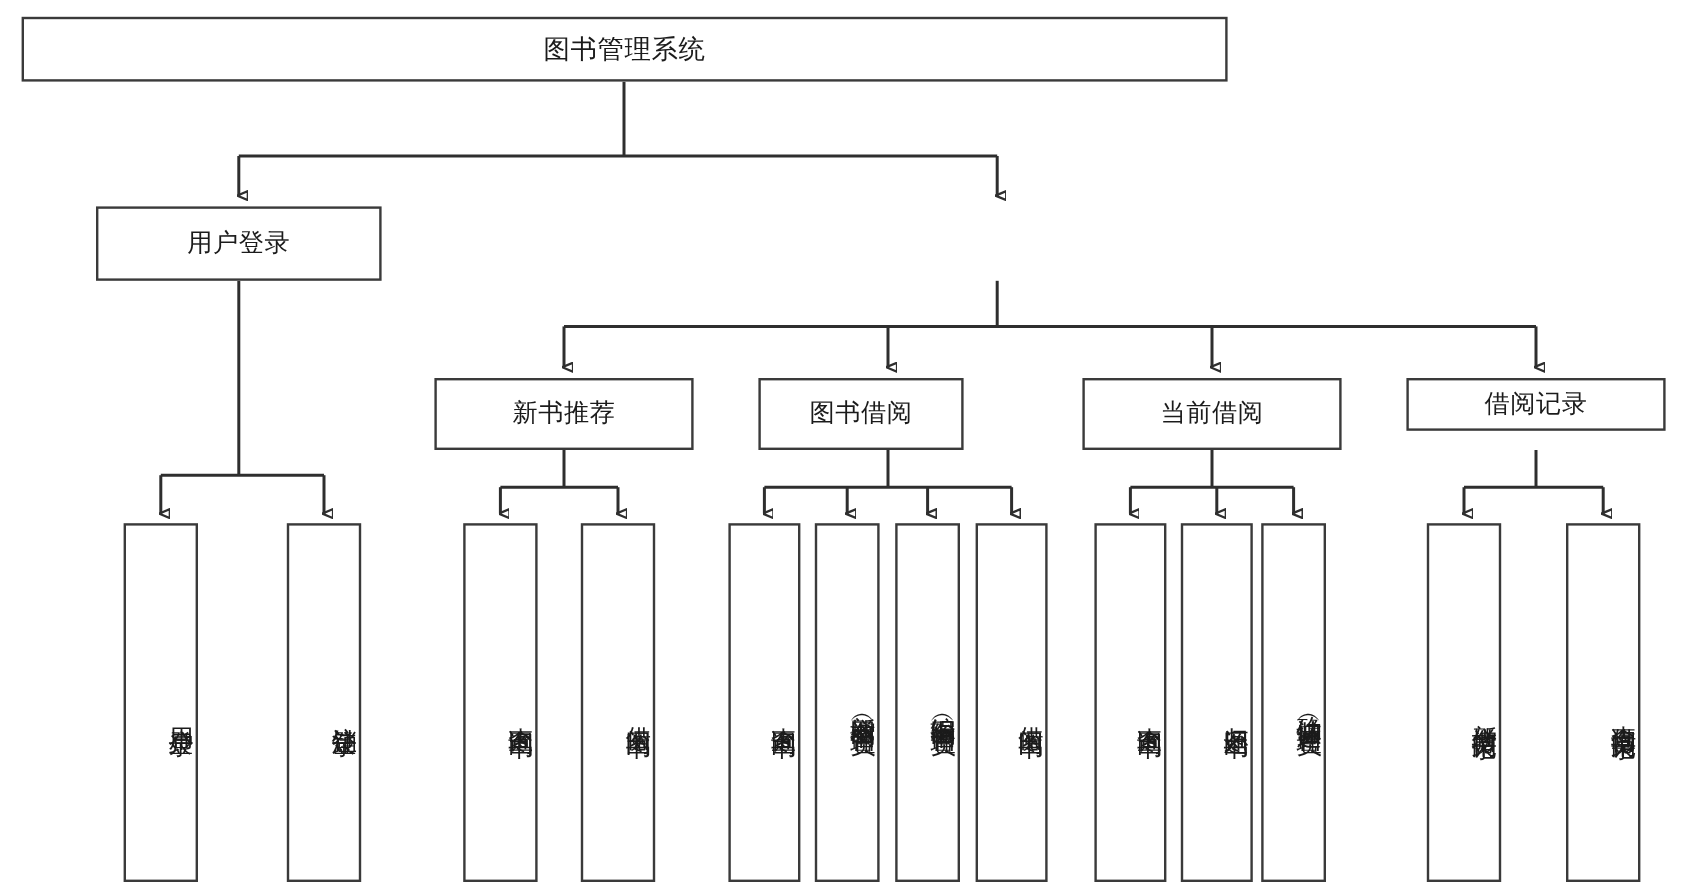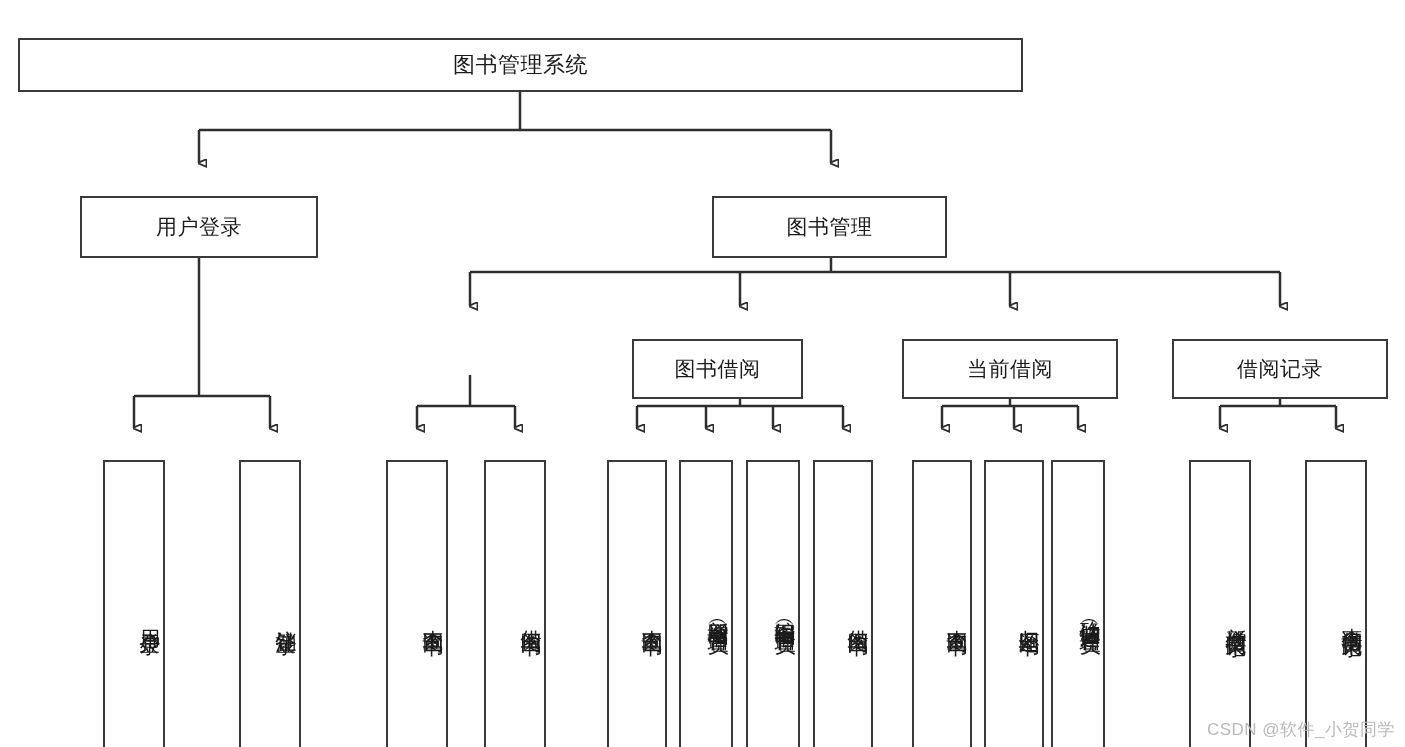--- a/index.html
+++ b/index.html
@@ -20,21 +20,20 @@
   .node {
     position: absolute;
     box-sizing: border-box;
     border: 2.5px solid #3a3a3a;
     background: #ffffff;
     display: flex;
     align-items: center;
     justify-content: center;
     color: #1b1b1b;
     line-height: 1.22;
-    margin-top: 24px;
   }
   .node.horiz {
     font-size: 21px;
     letter-spacing: 0.5px;
   }
   .node.vert {
     writing-mode: vertical-rl;
     text-orientation: upright;
     font-size: 21px;
     align-items: flex-start;
@@ -136,31 +135,31 @@
     </g>
   </svg>
 
   <div class="node horiz root" style="left:18px; top:14px; width:1005px; height:54px;">
     <span class="lbl">图书管理系统</span>
   </div>
 
   <div class="node horiz" style="left:80px; top:172px; width:238px; height:62px;">
     <span class="lbl">用户登录</span>
   </div>
-  <div class="node horiz" style="left:712px; top:172px; width:235px; height:62px;">
-    <span class="lbl">图书管理</span>
-  </div>
-
+
+  <div class="node horiz" style="left:362px; top:315px; width:216px; height:60px;">
+    <span class="lbl">新书推荐</span>
+  </div>
   <div class="node horiz" style="left:632px; top:315px; width:171px; height:60px;">
     <span class="lbl">图书借阅</span>
   </div>
   <div class="node horiz" style="left:902px; top:315px; width:216px; height:60px;align-items:center;">
     <span class="lbl">当前借阅</span>
   </div>
-  <div class="node horiz" style="left:1172px; top:315px; width:216px; height:60px;">
+  <div class="node horiz" style="left:1172px; top:315px; width:216px; height:44px;">
     <span class="lbl">借阅记录</span>
   </div>
 
   <div class="node vert" style="left:103px; top:436px; width:62px; height:299px;">
     <span class="lbl">用户登录</span>
   </div>
   <div class="node vert" style="left:239px; top:436px; width:62px; height:299px;">
     <span class="lbl">注销登录</span>
   </div>
 
@@ -194,15 +193,14 @@
     <span class="lbl">确认归还（管理员）</span>
   </div>
 
   <div class="node vert" style="left:1189px; top:436px; width:62px; height:299px;">
     <span class="lbl">新增借阅记录</span>
   </div>
   <div class="node vert" style="left:1305px; top:436px; width:62px; height:299px;">
     <span class="lbl">查询借阅记录</span>
   </div>
 
-  <div class="watermark">CSDN @软件_小贺同学</div>
 
 </div>
 
 </body></html>

